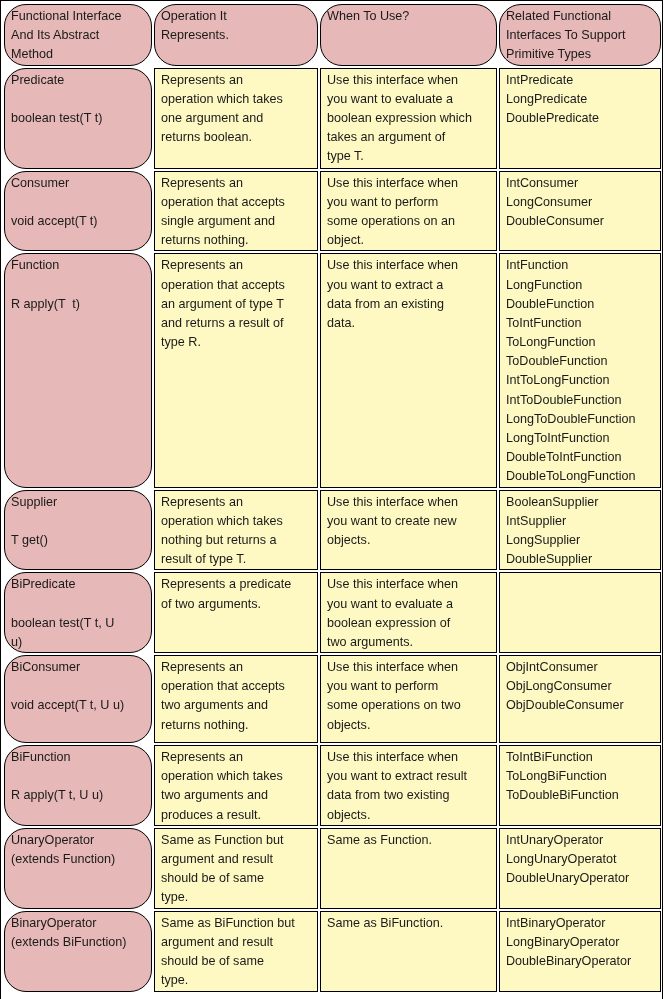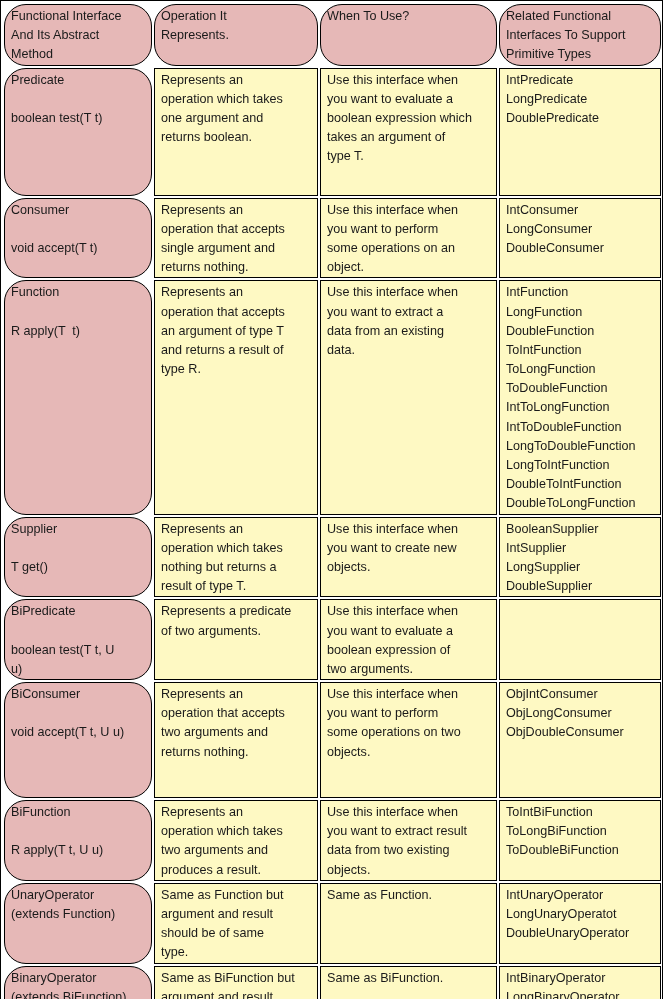--- a/index.html
+++ b/index.html
@@ -78,21 +78,21 @@
       <td class="pink">
         <span class="line">When To Use?</span>
       </td>
       <td class="pink">
         <span class="line">Related Functional</span>
         <span class="line">Interfaces To Support</span>
         <span class="line">Primitive Types</span>
       </td>
     </tr>
 
-    <tr style="height:128px">
+    <tr style="height:101px">
       <td class="pink">
         <span class="line">Predicate</span>
         <span class="gap"></span>
         <span class="line">boolean test(T t)</span>
       </td>
       <td class="white">
         <span class="line">Represents an</span>
         <span class="line">operation which takes</span>
         <span class="line">one argument and</span>
         <span class="line">returns boolean.</span>
@@ -209,21 +209,21 @@
       </td>
       <td class="white">
         <span class="line">Use this interface when</span>
         <span class="line">you want to evaluate a</span>
         <span class="line">boolean expression of</span>
         <span class="line">two arguments.</span>
       </td>
       <td class="white"></td>
     </tr>
 
-    <tr style="height:116px">
+    <tr style="height:88px">
       <td class="pink">
         <span class="line">BiConsumer</span>
         <span class="gap"></span>
         <span class="line">void accept(T t, U u)</span>
       </td>
       <td class="white">
         <span class="line">Represents an</span>
         <span class="line">operation that accepts</span>
         <span class="line">two arguments and</span>
         <span class="line">returns nothing.</span>

